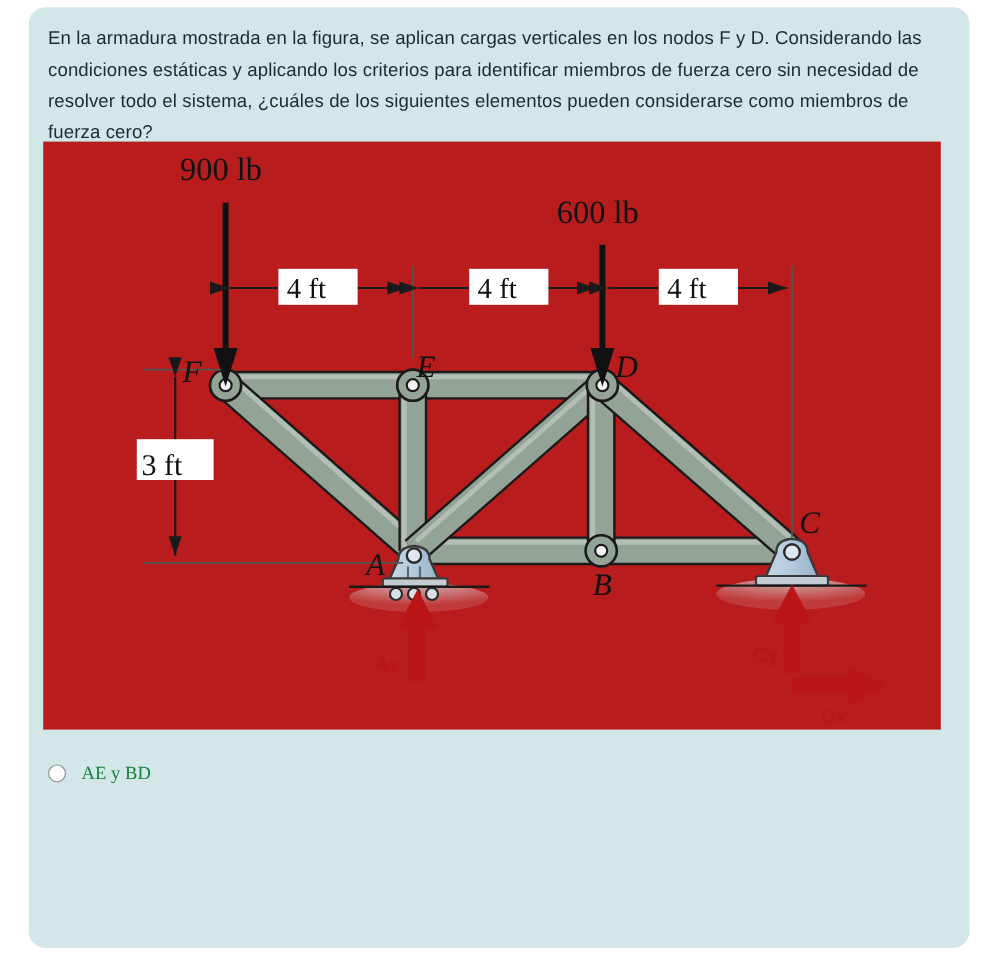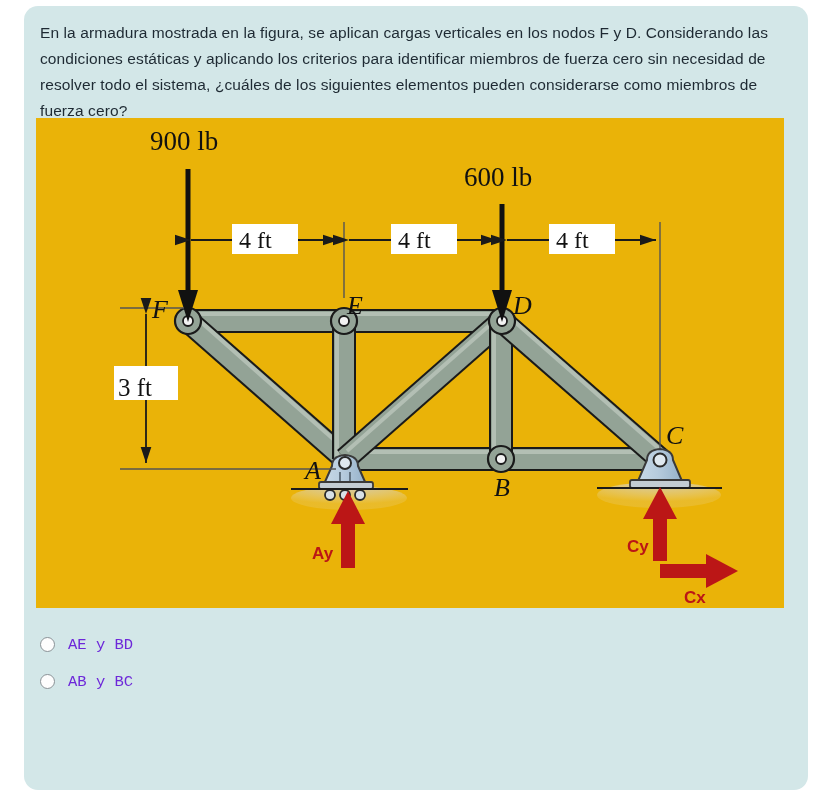--- a/index.html
+++ b/index.html
@@ -40,21 +40,21 @@
     line-height: 26px;
     font-family: "Liberation Sans", sans-serif;
     letter-spacing: 0.1px;
   }
   .figure-panel {
     position: absolute;
     left: 12px;
     top: 112px;
     width: 748px;
     height: 490px;
-    background: #eab308;
+    background: #b91c1c;
   }
   .figure-svg {
     display: block;
     width: 748px;
     height: 490px;
   }
   .options {
     position: absolute;
     left: 16px;
     top: 620px;
@@ -70,22 +70,22 @@
     width: 15px;
     height: 15px;
     border-radius: 50%;
     border: 1px solid #8a9296;
     background: #fdfdfd;
     box-sizing: border-box;
     flex: none;
   }
   .option-label {
     font-size: 15.5px;
-    color: #6d28d9;
-    font-family: Liberation Mono, monospace;
+    color: #15803d;
+    font-family: Liberation Serif, serif;
   }
   .serif {
     font-family: "Liberation Serif", serif;
   }
 </style>
 </head>
 <body>
 
 <div class="page">
 
@@ -279,20 +279,16 @@
         </g>
 
       </svg>
     </div>
 
     <div class="options">
       <div class="option-row">
         <span class="radio"></span>
         <span class="option-label">AE y BD</span>
       </div>
-      <div class="option-row">
-        <span class="radio"></span>
-        <span class="option-label">AB y BC</span>
-      </div>
     </div>
 
   </div>
 </div>
 
 </body></html>

